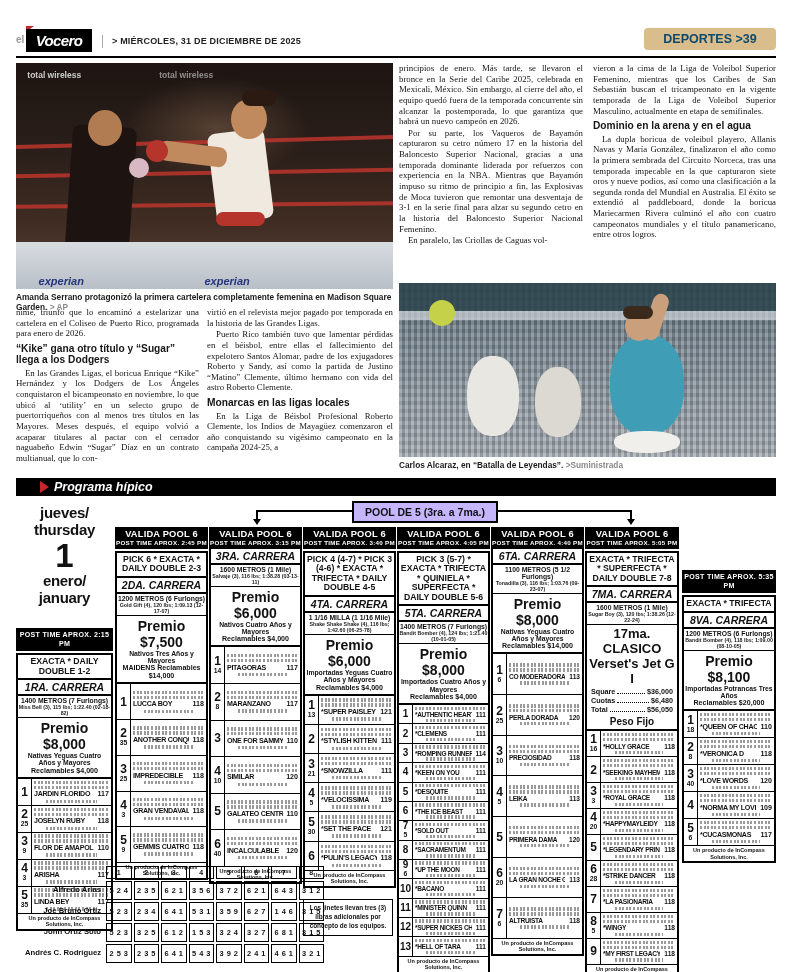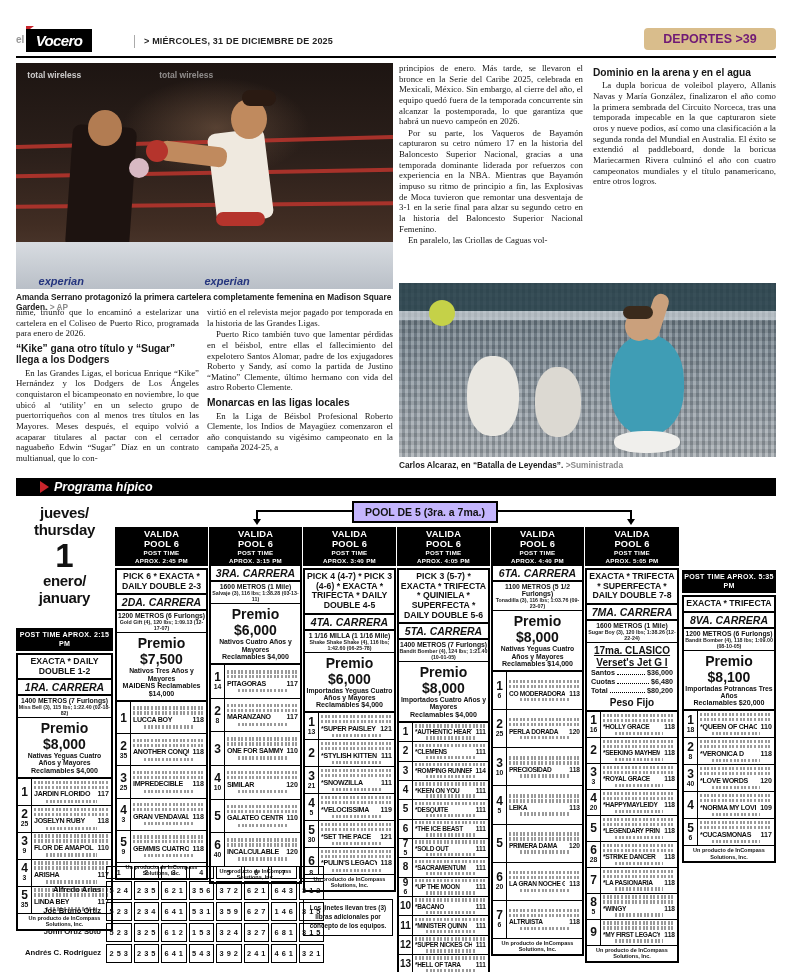--- a/index.html
+++ b/index.html
@@ -3,23 +3,23 @@
 <meta charset="utf-8">
 <style>
   html,body{margin:0;padding:0;background:#fff;}
   body{width:792px;height:972px;position:relative;font-family:"Liberation Sans",sans-serif;color:#111;overflow:hidden;}
   
   .logo-el{position:absolute;left:16px;top:34px;font-size:10px;font-weight:bold;color:#999;}
   .logo-box{position:absolute;left:26px;top:29px;width:66px;height:23px;background:#000;color:#fff;
     font-weight:bold;font-size:15px;letter-spacing:-0.6px;line-height:23px;text-align:center;font-style:italic;}
   .logo-flag{position:absolute;left:26px;top:26px;width:0;height:0;border-left:8px solid #c8252c;border-bottom:6px solid transparent;}
   .date-line{position:absolute;left:102px;top:35px;font-size:9px;font-weight:bold;letter-spacing:.2px;
-    border-left:1px solid #aaa;padding-left:9px;height:13px;line-height:13px;color:#222;margin-left:32px;}
+    border-left:1px solid #aaa;padding-left:9px;height:13px;line-height:13px;color:#222;}
   .deportes{position:absolute;right:16px;top:28px;width:132px;height:22px;background:#d9bd8c;border-radius:4px;
-    text-align:center;line-height:22px;font-weight:bold;font-size:12.5px;color:#701a75;}
+    text-align:center;line-height:22px;font-weight:bold;font-size:12.5px;color:#0c4a6e;}
   .mast-rule{position:absolute;left:16px;top:56px;width:760px;height:2px;background:#000;}
   
   .photo1{position:absolute;left:16px;top:63px;width:377px;height:226px;overflow:hidden;
     background:linear-gradient(180deg,#1d1512 0%,#2b1f1a 40%,#412d23 72%,#584338 100%);}
   .p1-glow{position:absolute;left:28%;top:6%;width:50%;height:45%;border-radius:50%;
     background:radial-gradient(rgba(210,160,120,.28),transparent 70%);}
   .adtext{position:absolute;color:#e8e8e8;font-size:8.5px;font-weight:bold;opacity:.85;}
   .rope{position:absolute;left:0;width:100%;height:4px;background:#b5342c;opacity:.9;}
   .boardstrip{position:absolute;left:0;bottom:0;width:100%;height:21%;
     background:linear-gradient(180deg,#d8dce1,#b9bfc7);}
@@ -54,39 +54,39 @@
   .pool-stub{position:absolute;width:2px;height:9px;background:#000;top:511px;}
   .pool-ah{position:absolute;top:519px;width:0;height:0;border-left:4px solid transparent;border-right:4px solid transparent;border-top:6px solid #000;}
   .pool-label{position:absolute;left:352px;top:501px;width:142px;height:18px;background:#c4b5fd;border:2px solid #000;
     font-weight:bold;font-size:10.5px;text-align:center;line-height:18px;}
   
   .dateblock{position:absolute;left:16px;top:505px;width:97px;text-align:center;font-weight:bold;}
   .dateblock .dl{font-size:15px;line-height:1.12;letter-spacing:-0.3px;}
   .dateblock .dn{font-size:33px;line-height:1.05;}
   
   .race{position:absolute;display:flex;flex-direction:column;box-sizing:border-box;}
-  .vbar{background:#000;color:#fff;text-align:center;padding:2px 16px;}
+  .vbar{background:#000;color:#fff;text-align:center;padding:2px 0;}
   .vbar .v1{font-size:9.3px;font-weight:bold;letter-spacing:.2px;line-height:1.1;}
   .vbar .v2{font-size:6.2px;font-weight:bold;letter-spacing:.3px;line-height:1.2;}
   .vbar.single{padding:3px 0;}
   .vbar.single .v2{font-size:7.1px;}
   .pools{border:2px solid #000;margin-top:2px;padding:2px 1px;text-align:center;font-weight:bold;
     font-size:8.7px;line-height:1.1;background:#fff;}
   .rtitle{border:2px solid #000;border-top:none;padding:1px 0;text-align:center;font-weight:bold;
     font-style:italic;font-size:10.5px;}
   .dist{border-left:2px solid #000;border-right:2px solid #000;border-bottom:1px solid #000;
     text-align:center;padding:1px 0;}
   .dist .d1{font-size:6.8px;font-weight:bold;}
   .dist .d2{font-size:5.3px;font-weight:bold;color:#222;}
   .pblock{border-left:2px solid #000;border-right:2px solid #000;border-bottom:2px solid #000;
     text-align:center;padding:2px 1px;}
   .prem{font-size:14px;font-weight:bold;}
   .klass{font-size:6.8px;font-weight:bold;line-height:1.08;}
   .reclam{font-size:7.1px;font-weight:bold;}
-  .clas{font-size:10px;font-weight:bold;line-height:1.15;text-decoration:underline;}
+  .clas{font-size:13px;font-weight:bold;line-height:1.15;}
   .mrow{display:flex;align-items:baseline;font-size:7.2px;font-weight:bold;padding:0 3px;}
   .mdots{flex:1;border-bottom:1.5px dotted #000;margin:0 2px;height:6px;}
   .peso{font-size:10px;font-weight:bold;margin-top:2px;}
   .entries{flex:1;display:flex;flex-direction:column;border-left:2px solid #000;border-right:2px solid #000;}
   .hrow{flex:1;display:flex;border-bottom:1px solid #000;overflow:hidden;min-height:0;}
   .hrow:last-child{border-bottom:none;}
   .pn{width:13px;border-right:1px solid #000;display:flex;flex-direction:column;align-items:center;justify-content:center;flex:none;}
   .pn .num{font-weight:bold;font-size:12px;line-height:1;}
   .pn .ml{font-weight:bold;font-size:6.8px;line-height:1.25;}
   .hb{flex:1;display:flex;flex-direction:column;justify-content:center;padding:1px 2px;min-width:0;}
@@ -162,20 +162,21 @@
   <p>Puerto Rico también tuvo que lamentar pérdidas en el béisbol, entre ellas el fallecimiento del expelotero Santos Alomar, padre de los exjugadores Roberto y Sandy, así como la partida de Justino “Matino” Clemente, último hermano con vida del astro Roberto Clemente.</p>
   <div class="subhead">Monarcas en las ligas locales</div>
   <p>En la Liga de Béisbol Profesional Roberto Clemente, los Indios de Mayagüez comenzaron el año conquistando su vigésimo campeonato en la campaña 2024-25, a</p>
 </div>
 <div class="bodycol" style="left:399px;top:63px;width:184px;height:218px;">
   <p class="noind">principios de enero. Más tarde, se llevaron el bronce en la Serie del Caribe 2025, celebrada en Mexicali, México. Sin embargo, al cierre del año, el equipo quedó fuera de la temporada concurrente sin alcanzar la postemporada, lo que garantiza que habrá un nuevo campeón en 2026.</p>
   <p>Por su parte, los Vaqueros de Bayamón capturaron su cetro número 17 en la historia del Baloncesto Superior Nacional, gracias a una temporada dominante liderada por refuerzos con experiencia en la NBA. Mientras que Bayamón impuso su ritmo de principio a fin, las Explosivas de Moca tuvieron que remontar una desventaja de 3-1 en la serie final para alzar su segundo cetro en la historia del Baloncesto Superior Nacional Femenino.</p>
   <p>En paralelo, las Criollas de Caguas vol-</p>
 </div>
 <div class="bodycol" style="left:593px;top:63px;width:183px;height:218px;">
+  <p class="noind">vieron a la cima de la Liga de Voleibol Superior Femenino, mientras que los Caribes de San Sebastián buscan el tricampeonato en la vigente temporada de la Liga de Voleibol Superior Masculino, actualmente en etapa de semifinales.</p>
   <div class="subhead">Dominio en la arena y en el agua</div>
   <p>La dupla boricua de voleibol playero, Allanis Navas y María González, finalizaron el año como la primera sembrada del Circuito Norceca, tras una temporada impecable en la que capturaron siete oros y nueve podios, así como una clasificación a la segunda ronda del Mundial en Australia. El éxito se extendió al paddleboard, donde la boricua Mariecarmen Rivera culminó el año con cuatro campeonatos mundiales y el título panamericano, entre otros logros.</p>
 </div>
 
 <div class="photo2">
   <div class="crowdnoise"></div>
   <div class="p2-band"></div>
   <div class="p2-band2"></div>
   <div class="blob" style="left:8%;top:10%;width:26px;height:26px;background:#c5d148;border-radius:50%;"></div>
   <div class="blob" style="left:18%;top:42%;width:52px;height:80px;background:#e9e7e1;"></div>
@@ -936,33 +937,33 @@
       <div class="pools">EXACTA * TRIFECTA * SUPERFECTA * DAILY DOUBLE 7-8</div>
       <div class="rtitle">7MA. CARRERA</div>
       <div class="dist">
         <div class="d1">1600 METROS (1 Mile)</div>
         <div class="d2">Sugar Boy (3), 120 lbs; 1:38.26 (12-22-24)</div>
       </div>
       <div class="pblock">
         <div class="clas">17ma. CLASICO</div>
         <div class="clas">Verset's Jet G I</div>
         <div class="mrow">
-          <span>Santos</span>
+          <span>Square</span>
           <span class="mdots"></span>
           <span>$36,000</span>
         </div>
         <div class="mrow">
           <span>Cuotas</span>
           <span class="mdots"></span>
           <span>$6,480</span>
         </div>
         <div class="mrow">
           <span>Total</span>
           <span class="mdots"></span>
-          <span>$80,200</span>
+          <span>$56,050</span>
         </div>
         <div class="peso">Peso Fijo</div>
       </div>
       <div class="entries">
         <div class="hrow">
           <div class="pn">
             <div class="num">1</div>
             <div class="ml">16</div>
           </div>
           <div class="hb">

